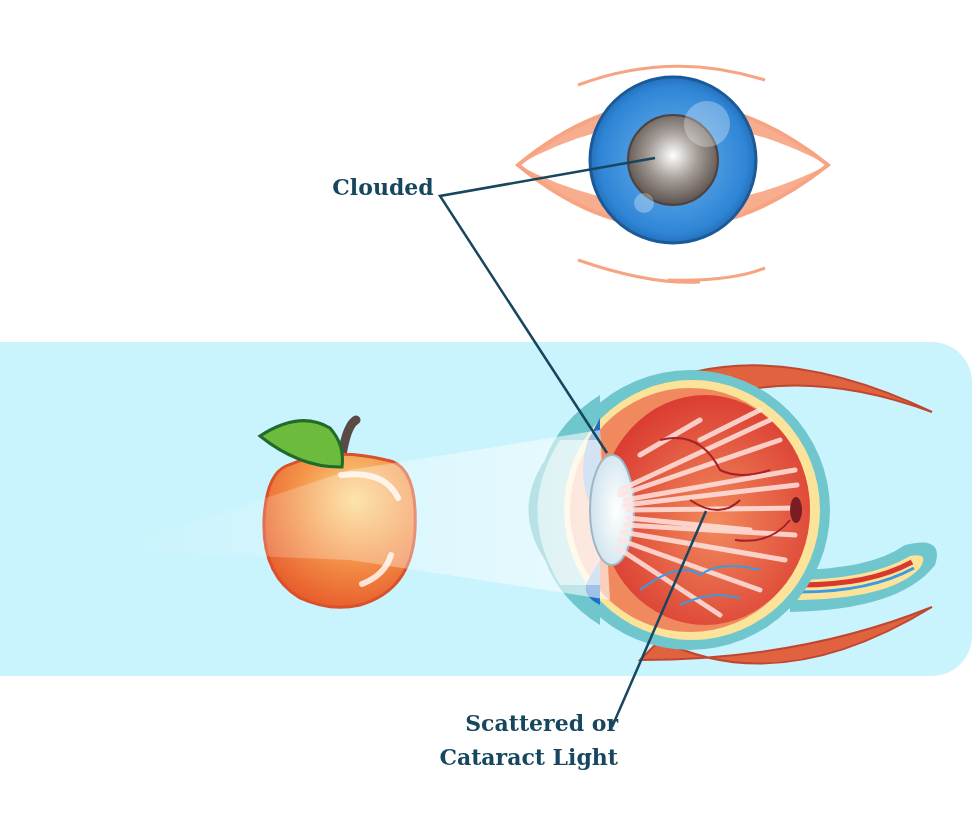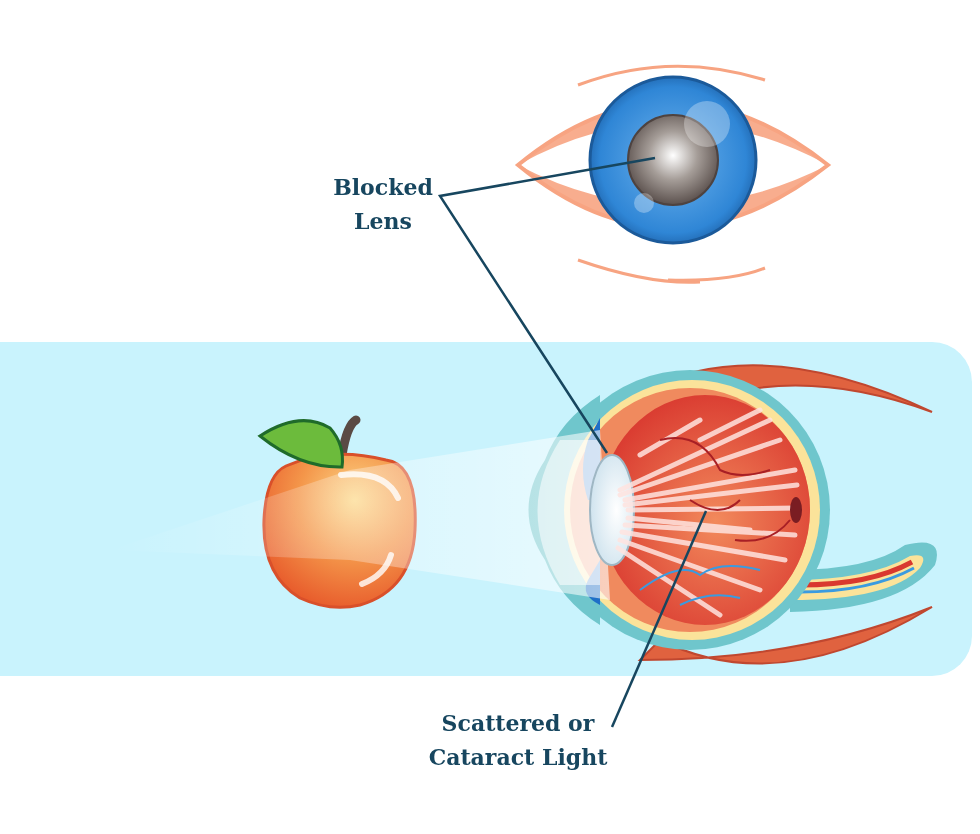--- a/index.html
+++ b/index.html
@@ -1,21 +1,21 @@
 <!DOCTYPE html>
 <html><head>
 <meta charset="utf-8">
 <style>
   html, body { margin: 0; padding: 0; background: #ffffff; }
   body { width: 980px; height: 834px; position: relative; overflow: hidden; font-family: "DejaVu Serif", serif; }
   .band { position: absolute; left: 0; top: 342px; width: 972px; height: 334px; background: #c9f3fd; border-radius: 0 40px 40px 0; }
   .label { position: absolute; color: #17465f; font-weight: bold; font-family: "DejaVu Serif", serif; text-align: center; line-height: 34px; font-size: 22px; }
   .label span { display: block; }
   #label-cataract { left: 298px; top: 170px; width: 170px; }
-  #label-scattered { left: 418px; top: 706px; width: 200px; text-align: center; }
+  #label-scattered { left: 418px; top: 706px; width: 200px; text-align: right; }
   svg.art { position: absolute; left: 0; top: 0; }
 </style>
 </head>
 <body>
 
 <div class="band"></div>
 
 <svg class="art" width="980" height="834" viewBox="0 0 980 834">
   <defs>
     <radialGradient id="pupilG" cx="50%" cy="45%" r="60%">
@@ -120,20 +120,19 @@
     <ellipse cx="796" cy="510" rx="6" ry="13" fill="#7a1d22"></ellipse>
   </g>
 
   <g stroke="#17465f" stroke-width="2.5" fill="none">
     <polyline points="655,158 440,196 607,453"></polyline>
     <line x1="706" y1="511" x2="612" y2="727"></line>
   </g>
 </svg>
 
 <div class="label" id="label-cataract">
-  <span>Blocked</span>
-  <span>Lens</span>
+  <span>Clouded</span>
 </div>
 
 <div class="label" id="label-scattered">
   <span>Scattered or</span>
   <span>Cataract Light</span>
 </div>
 
 </body></html>

